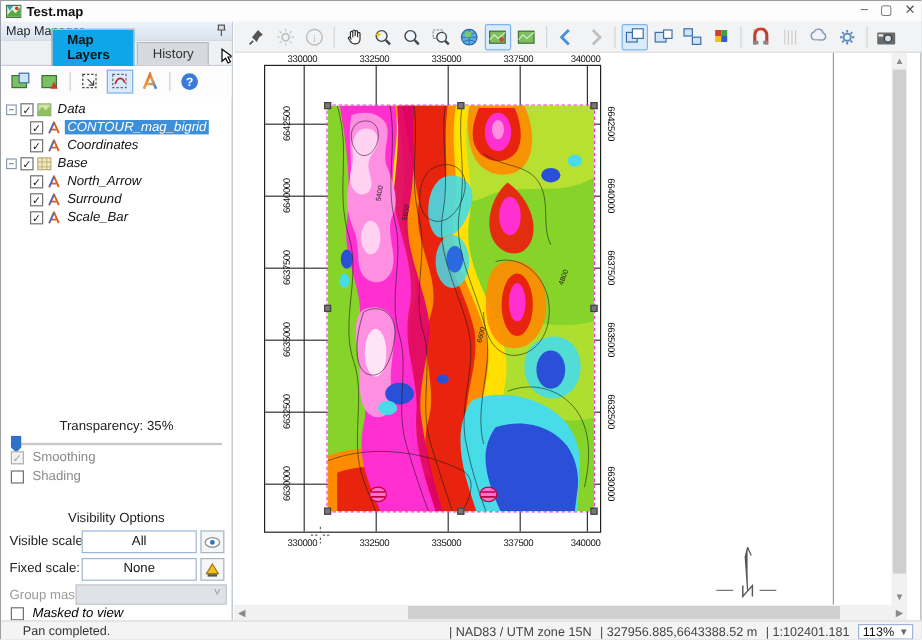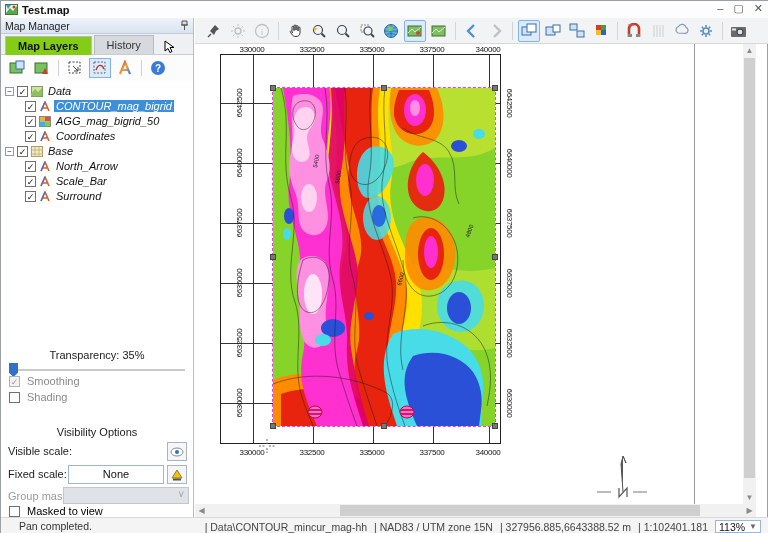--- a/index.html
+++ b/index.html
@@ -12,21 +12,21 @@
   #titlebar .ttext { font-size:11px; font-weight:bold; color:#111; margin-left:4px; }
   #wincontrols { position:absolute; right:6px; top:1px; display:flex; gap:10px; color:#555; font-size:11px; }
   #wincontrols span { cursor:default; }
 
   
   #leftpanel { position:absolute; left:0; top:17px; width:193px; height:499px; background:#fff; border-right:1px solid #b6bdc6; }
   #mm-header { position:absolute; left:0; top:0; width:192px; height:16px; background:linear-gradient(#eef3fa,#d9e3f0); border-bottom:1px solid #c3ccd8; font-size:10.5px; color:#222; padding:2px 4px; }
   #mm-pin { position:absolute; right:4px; top:2px; }
   #tabs { position:absolute; left:0; top:16px; width:192px; height:21px; background:#eef0f3; display:flex; align-items:flex-end; padding-left:4px; border-bottom:1px solid #c8cdd4; }
   .tab { font-size:11px; padding:3px 12px 3px 12px; border:1px solid #b7bcc3; border-bottom:none; margin-right:2px; }
-  .tab.active { background:#84cc16; font-weight:bold; color:#111; position:relative; top:1px; }
+  .tab.active { background:#0ea5e9; font-weight:bold; color:#111; position:relative; top:1px;margin-left:38px; }
   .tab.inactive { background:#d6d9de; color:#333; }
   #ptoolbar { position:absolute; left:0; top:37px; width:192px; height:26px; background:#fcfcfc; display:flex; align-items:center; gap:3px; padding-left:5px; }
   .pbtn { width:22px; height:20px; display:flex; align-items:center; justify-content:center; border:1px solid transparent; }
   .pbtn.active { border:1px solid #7eb4ea; background:#dcebfc; }
   .psep { width:1px; height:16px; background:#d0d0d0; margin:0 2px; }
 
   
   #tree { position:absolute; left:0; top:66px; width:192px; font-size:11px; color:#111; }
   .trow { display:flex; align-items:center; height:14px; margin-bottom:1px; }
   .expbox { width:9px; height:9px; border:1px solid #8b9aae; background:#fff; font-size:8px; line-height:7px; text-align:center; color:#333; margin-right:3px; }
@@ -187,33 +187,20 @@
               <path d="M2 10 L6 1 L10 10 M4 7 L8 7" stroke="#d86020" stroke-width="1.6" fill="none"></path>
               <path d="M2 10 L6 1" stroke="#3c6ee0" stroke-width="1.2" fill="none"></path>
             </svg>
           </span>
         <span class="tlabel sel">CONTOUR_mag_bigrid</span>
       </div>
       <div class="trow ind1">
         <span class="cb checked"></span>
         <span class="ticon">
             <svg width="12" height="11">
-              <rect x="0.5" y="0.5" width="11" height="10" fill="#fff" stroke="#888"></rect>
-              <rect x="1" y="1" width="5" height="4.5" fill="#e8b03c"></rect>
-              <rect x="6" y="1" width="5" height="4.5" fill="#e84c3c"></rect>
-              <rect x="1" y="5.5" width="5" height="4.5" fill="#3cb0e8"></rect>
-              <rect x="6" y="5.5" width="5" height="4.5" fill="#7fd03c"></rect>
-            </svg>
-          </span>
-        <span class="tlabel">AGG_mag_bigrid_50</span>
-      </div>
-      <div class="trow ind1">
-        <span class="cb checked"></span>
-        <span class="ticon">
-            <svg width="12" height="11">
               <path d="M2 10 L6 1 L10 10 M4 7 L8 7" stroke="#d86020" stroke-width="1.6" fill="none"></path>
               <path d="M2 10 L6 1" stroke="#3c6ee0" stroke-width="1.2" fill="none"></path>
             </svg>
           </span>
         <span class="tlabel">Coordinates</span>
       </div>
       <div class="trow" style="margin-left:4px">
         <span class="expbox">−</span>
         <span class="cb checked"></span>
         <span class="ticon">
@@ -235,51 +222,52 @@
         <span class="tlabel">North_Arrow</span>
       </div>
       <div class="trow ind1">
         <span class="cb checked"></span>
         <span class="ticon">
             <svg width="12" height="11">
               <path d="M2 10 L6 1 L10 10 M4 7 L8 7" stroke="#d86020" stroke-width="1.6" fill="none"></path>
               <path d="M2 10 L6 1" stroke="#3c6ee0" stroke-width="1.2" fill="none"></path>
             </svg>
           </span>
-        <span class="tlabel">Scale_Bar</span>
+        <span class="tlabel">Surround</span>
       </div>
       <div class="trow ind1">
         <span class="cb checked"></span>
         <span class="ticon">
             <svg width="12" height="11">
               <path d="M2 10 L6 1 L10 10 M4 7 L8 7" stroke="#d86020" stroke-width="1.6" fill="none"></path>
               <path d="M2 10 L6 1" stroke="#3c6ee0" stroke-width="1.2" fill="none"></path>
             </svg>
           </span>
-        <span class="tlabel">Surround</span>
+        <span class="tlabel">Scale_Bar</span>
       </div>
     </div>
 
     <div id="transp-label">Transparency: 35%</div>
     <div id="slider">
       <div class="track"></div>
       <div class="thumb"></div>
     </div>
     <div class="cbrow" style="left:8px; top:357px;">
       <span class="cb checked dim"></span>
       <span class="graytext">Smoothing</span>
     </div>
     <div class="cbrow" style="left:8px; top:373px;justify-content:center;">
       <span class="cb"></span>
       <span class="graytext">Shading</span>
     </div>
     <div id="visopts">Visibility Options</div>
 
     <div class="fieldrow" style="top:424px;">
       <span class="flabel">Visible scale:</span>
+      <div class="fvalue">All</div>
       <div class="fbtn">
           <svg width="14" height="10">
             <ellipse cx="7" cy="5" rx="6" ry="4" fill="#fff" stroke="#888"></ellipse>
             <circle cx="7" cy="5" r="2" fill="#2e71c6"></circle>
           </svg>
         </div>
     </div>
     <div class="fieldrow" style="top:447px;">
       <span class="flabel">Fixed scale:</span>
       <div class="fvalue">None</div>
@@ -287,21 +275,21 @@
           <svg width="12" height="12">
             <path d="M6 1 L11 9 L1 9 Z" fill="#f0c020" stroke="#a07810"></path>
             <rect x="2" y="9.5" width="8" height="2" fill="#555"></rect>
           </svg>
         </div>
     </div>
     <div class="fieldrow" id="groupmask-row" style="top:469px;">
       <span class="flabel">Group mask:</span>
       <div id="groupmask-sel"></div>
     </div>
-    <div class="cbrow" style="left:8px; top:487px;">
+    <div class="cbrow" style="left:8px; top:487px;font-style:italic;">
       <span class="cb"></span>
       <span>Masked to view</span>
     </div>
     <div class="cbrow" style="left:8px; top:502px;">
       <span class="cb checked"></span>
       <span>Render images and grids first</span>
     </div>
   </div>
 
   <div id="maptoolbar">
@@ -595,21 +583,20 @@
 
   <div id="hscroll">
     <div class="arrow" style="left:0;">◀</div>
     <div id="hthumb"></div>
     <div class="arrow" style="right:0;">▶</div>
   </div>
 
   <div id="statusbar">
     <span id="status-left">Pan completed.</span>
     <div id="status-right">
-      <span>| Data\CONTOUR_mincur_mag-hh</span>
       <span>| NAD83 / UTM zone 15N</span>
       <span>| 327956.885,6643388.52 m</span>
       <span>| 1:102401.181</span>
       <div id="zoombox">
         <span>113%</span>
         <span class="chev">▼</span>
       </div>
     </div>
   </div>
 

